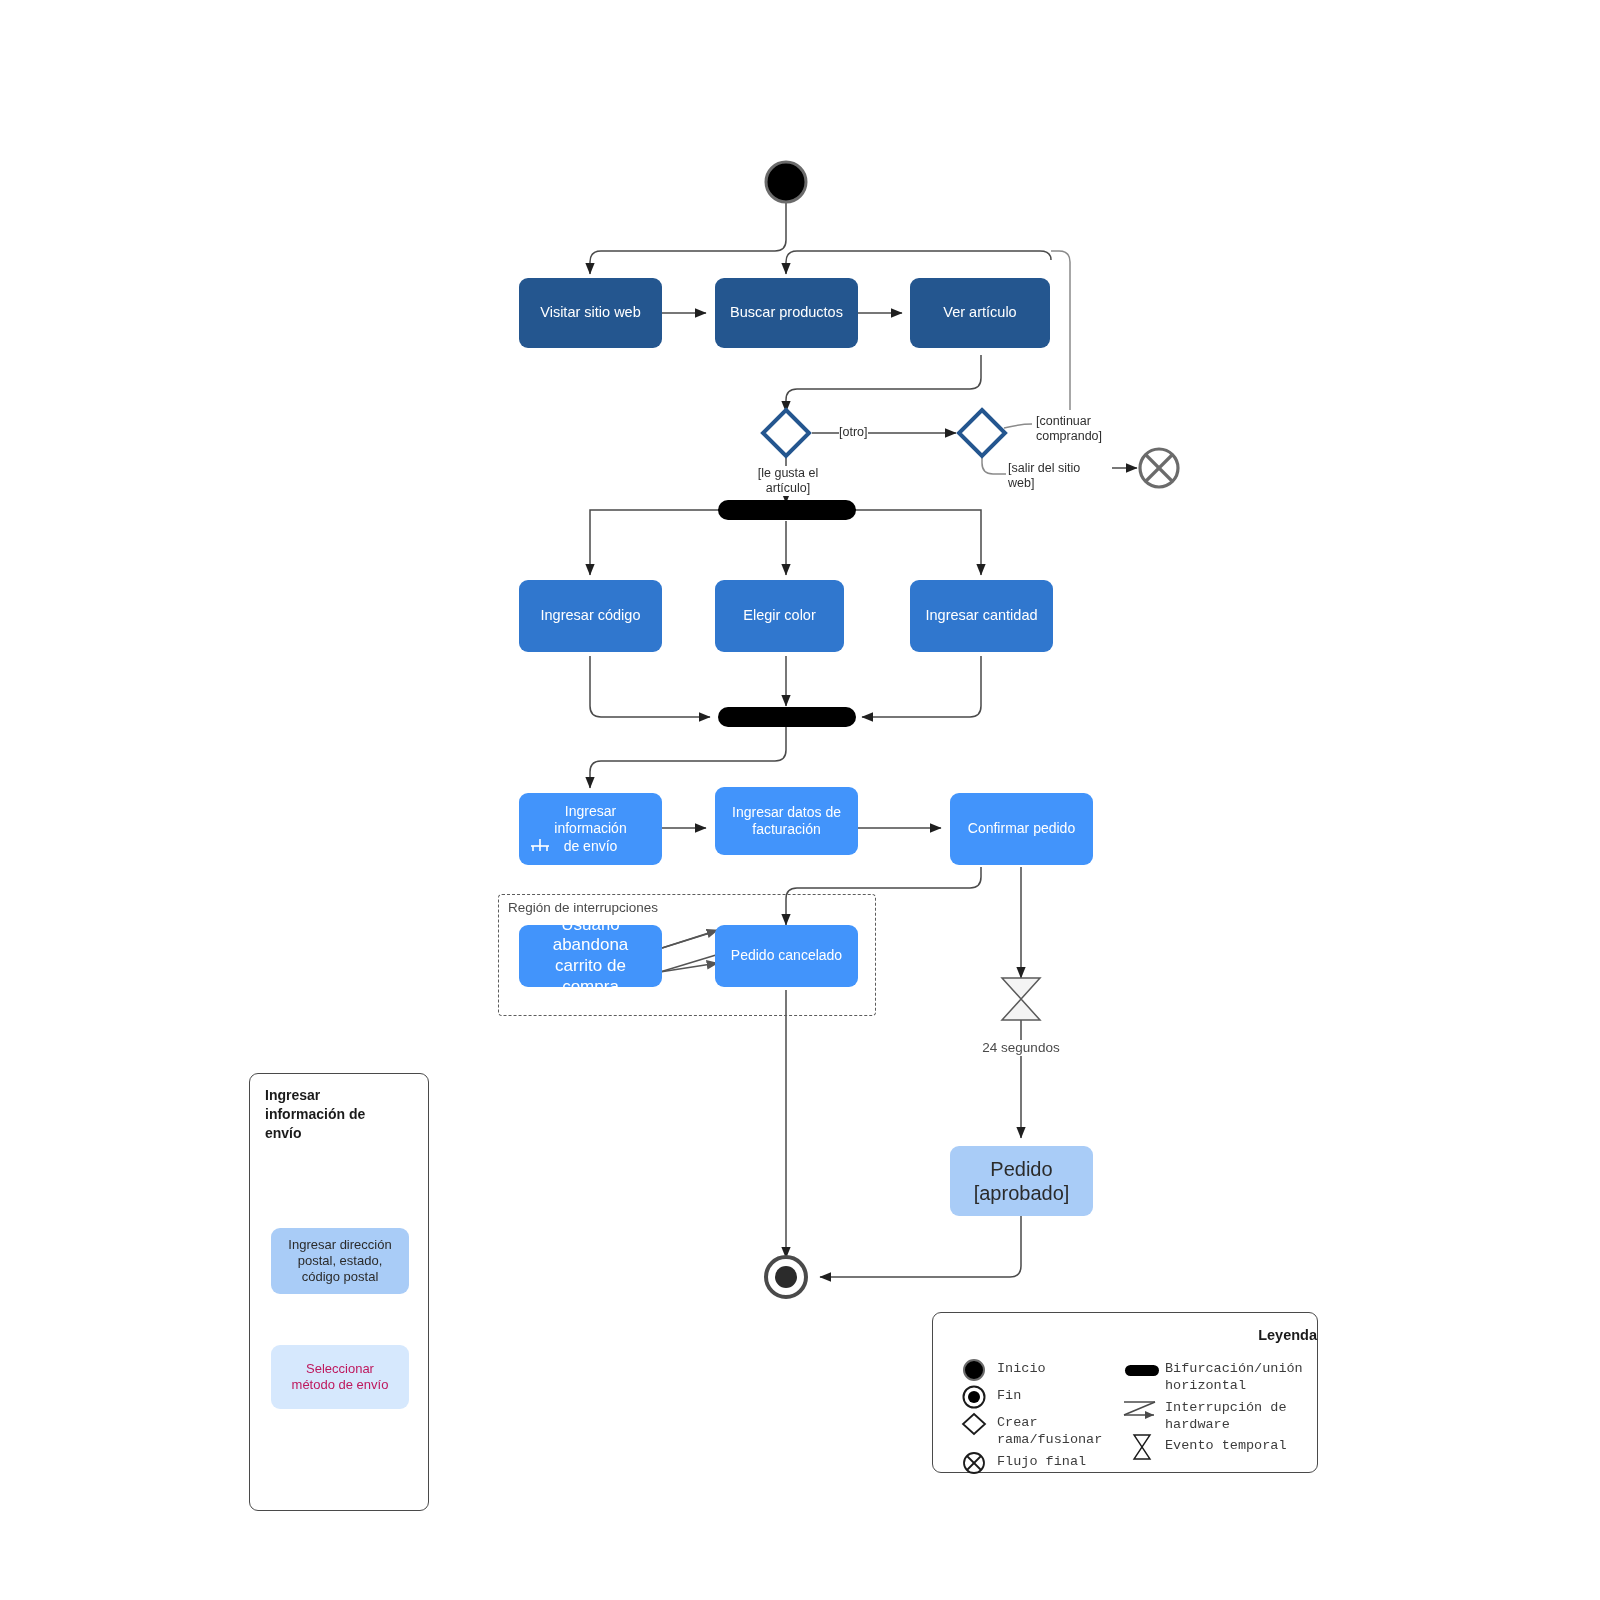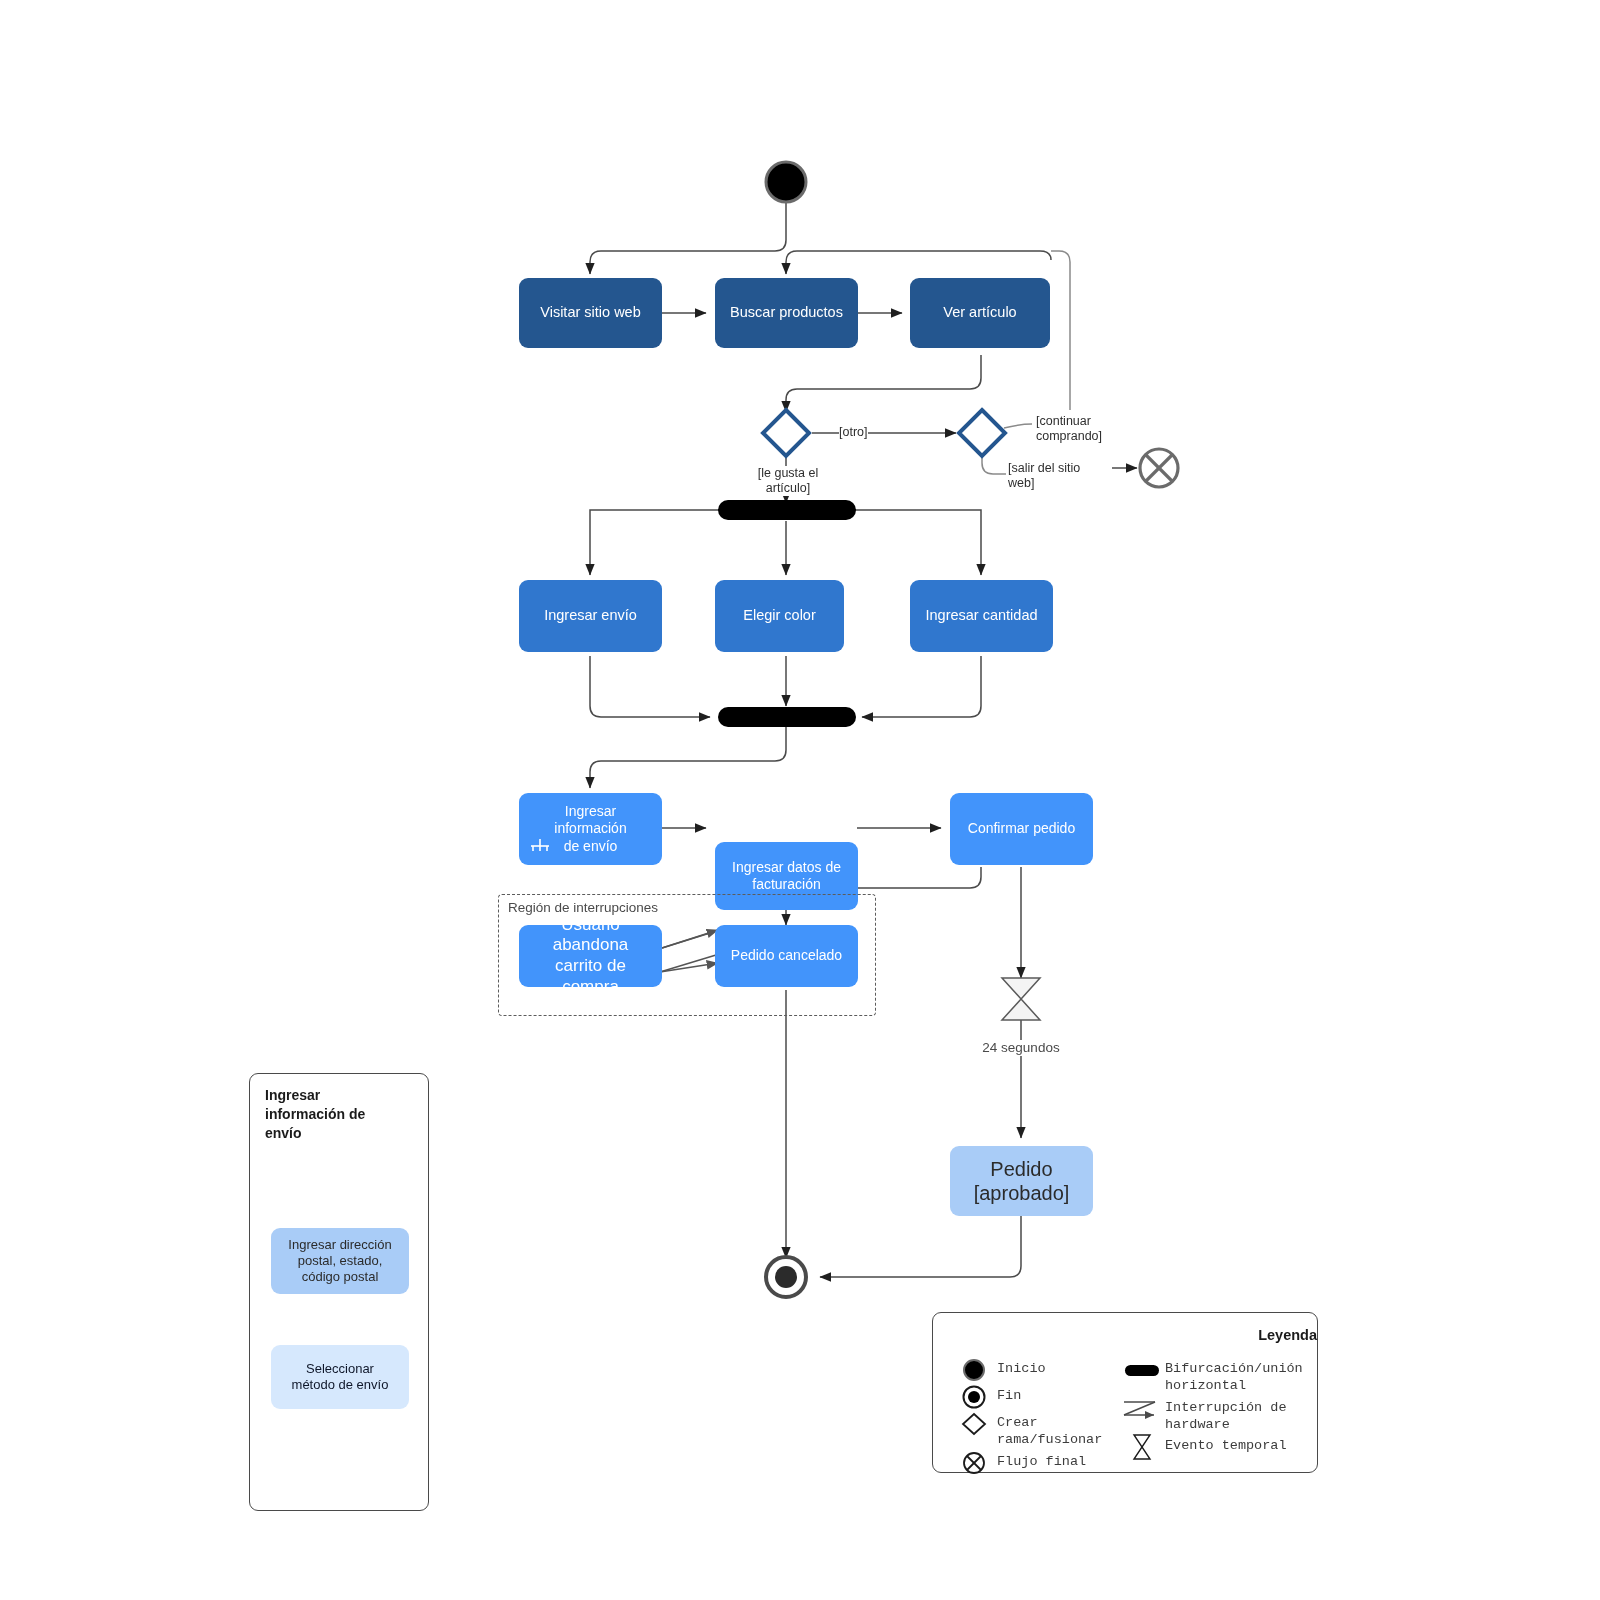--- a/index.html
+++ b/index.html
@@ -54,21 +54,21 @@
     justify-content: center;
     text-align: center;
     line-height: 1.22;
     box-sizing: border-box;
     padding: 4px 8px;
   }
   .node.dark   { background: #24568f; color: #ffffff; font-size: 14.5px; }
   .node.mid    { background: #3077ce; color: #ffffff; font-size: 14.5px; }
   .node.bright { background: #4294fb; color: #ffffff; font-size: 14px; }
   .node.light  { background: #a9ccf7; color: #2b2b2b; font-size: 20px; }
-  .node.lighter{ background: #d6e8fd; color: #0f172a; font-size: 14px; }
+  .node.lighter{ background: #d6e8fd; color: #be185d; font-size: 14px; }
 
   
   .rake {
     position: absolute;
     left: 10px;
     bottom: 14px;
     width: 22px;
     height: 16px;
   }
 
@@ -298,37 +298,37 @@
     <g>
       <circle cx="340" cy="1472" r="18" fill="#ffffff" stroke="#1b1b1b" stroke-width="2"></circle>
       <circle cx="340" cy="1472" r="11.5" fill="#000000"></circle>
     </g>
   </svg>
 
   <div class="node dark" style="left:519px; top:278px; width:143px; height:70px;">Visitar sitio web</div>
   <div class="node dark" style="left:715px; top:278px; width:143px; height:70px;">Buscar productos</div>
   <div class="node dark" style="left:910px; top:278px; width:140px; height:70px;">Ver artículo</div>
 
-  <div class="node mid" style="left:519px; top:580px; width:143px; height:72px;">Ingresar envío</div>
+  <div class="node mid" style="left:519px; top:580px; width:143px; height:72px;">Ingresar código</div>
   <div class="node mid" style="left:715px; top:580px; width:129px; height:72px;">Elegir color</div>
   <div class="node mid" style="left:910px; top:580px; width:143px; height:72px;">Ingresar cantidad</div>
 
   <div class="node bright" style="left:519px; top:793px; width:143px; height:72px; white-space:pre-line;">
     <svg class="rake" viewBox="0 0 22 16">
       <line x1="2" y1="11" x2="20" y2="11" stroke="#ffffff" stroke-width="1.6"></line>
       <line x1="4" y1="11" x2="4" y2="16" stroke="#ffffff" stroke-width="1.6"></line>
       <line x1="11" y1="4" x2="11" y2="16" stroke="#ffffff" stroke-width="1.6"></line>
       <line x1="18" y1="11" x2="18" y2="16" stroke="#ffffff" stroke-width="1.6"></line>
     </svg>
     <span>Ingresar
 información
 de envío</span>
   </div>
 
-  <div class="node bright" style="left:715px; top:842px; width:143px; height:68px; white-space:pre-line;">Ingresar datos de
+  <div class="node bright" style="left:715px; top:787px; width:143px; height:68px; white-space:pre-line;">Ingresar datos de
 facturación</div>
   <div class="node bright" style="left:950px; top:793px; width:143px; height:72px;">Confirmar pedido</div>
 
   <div id="irq-region"></div>
   <div id="irq-label">Región de interrupciones</div>
 
   <div class="node bright" style="left:519px; top:925px; width:143px; height:62px; white-space:pre-line; font-size:17px;">Usuario abandona
 carrito de compra</div>
   <div class="node bright" style="left:715px; top:925px; width:143px; height:62px;">Pedido cancelado</div>
 

